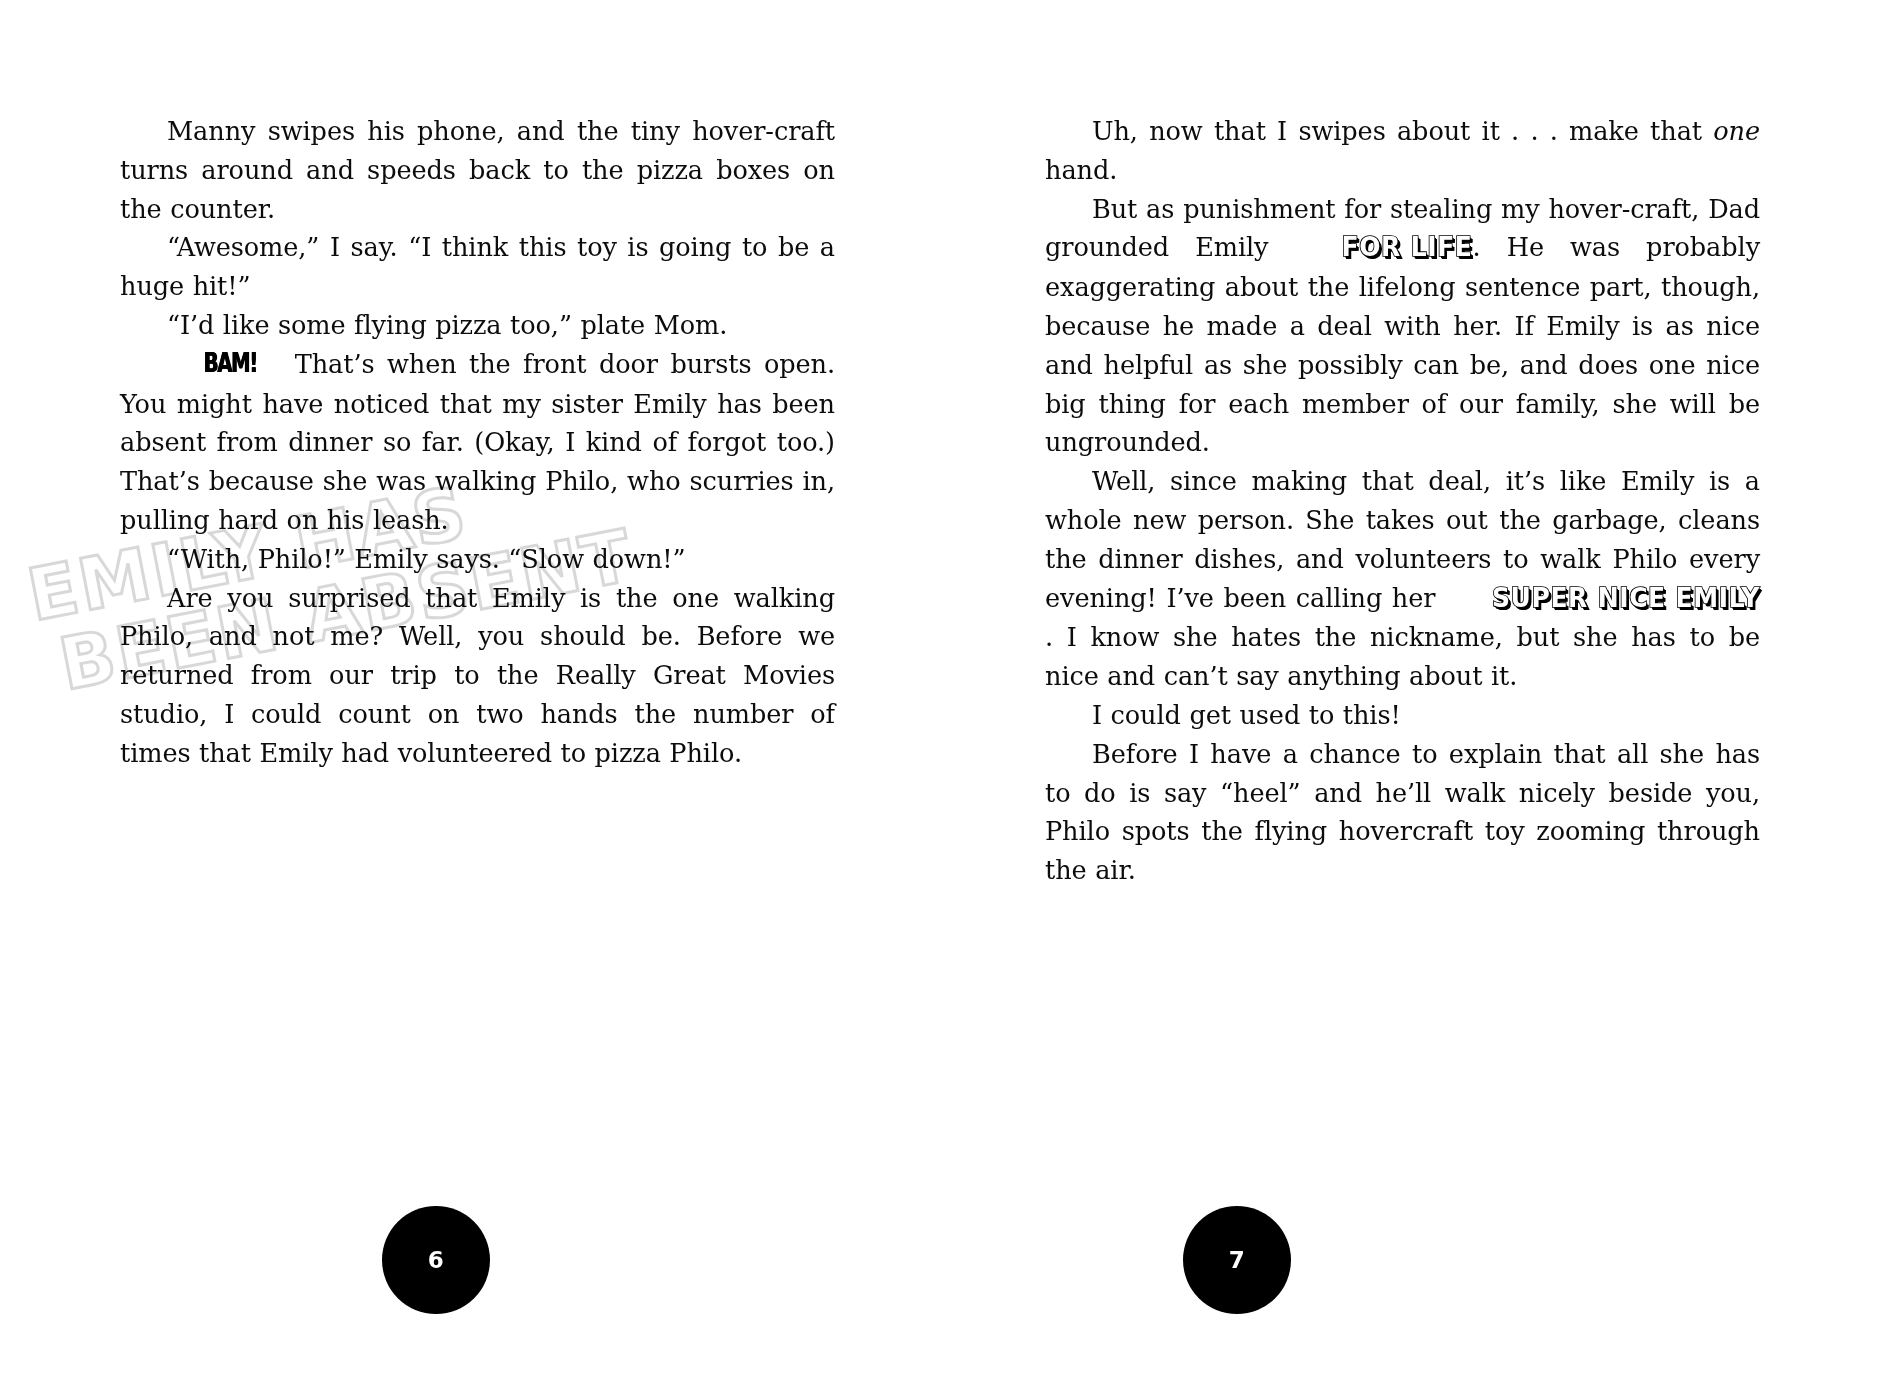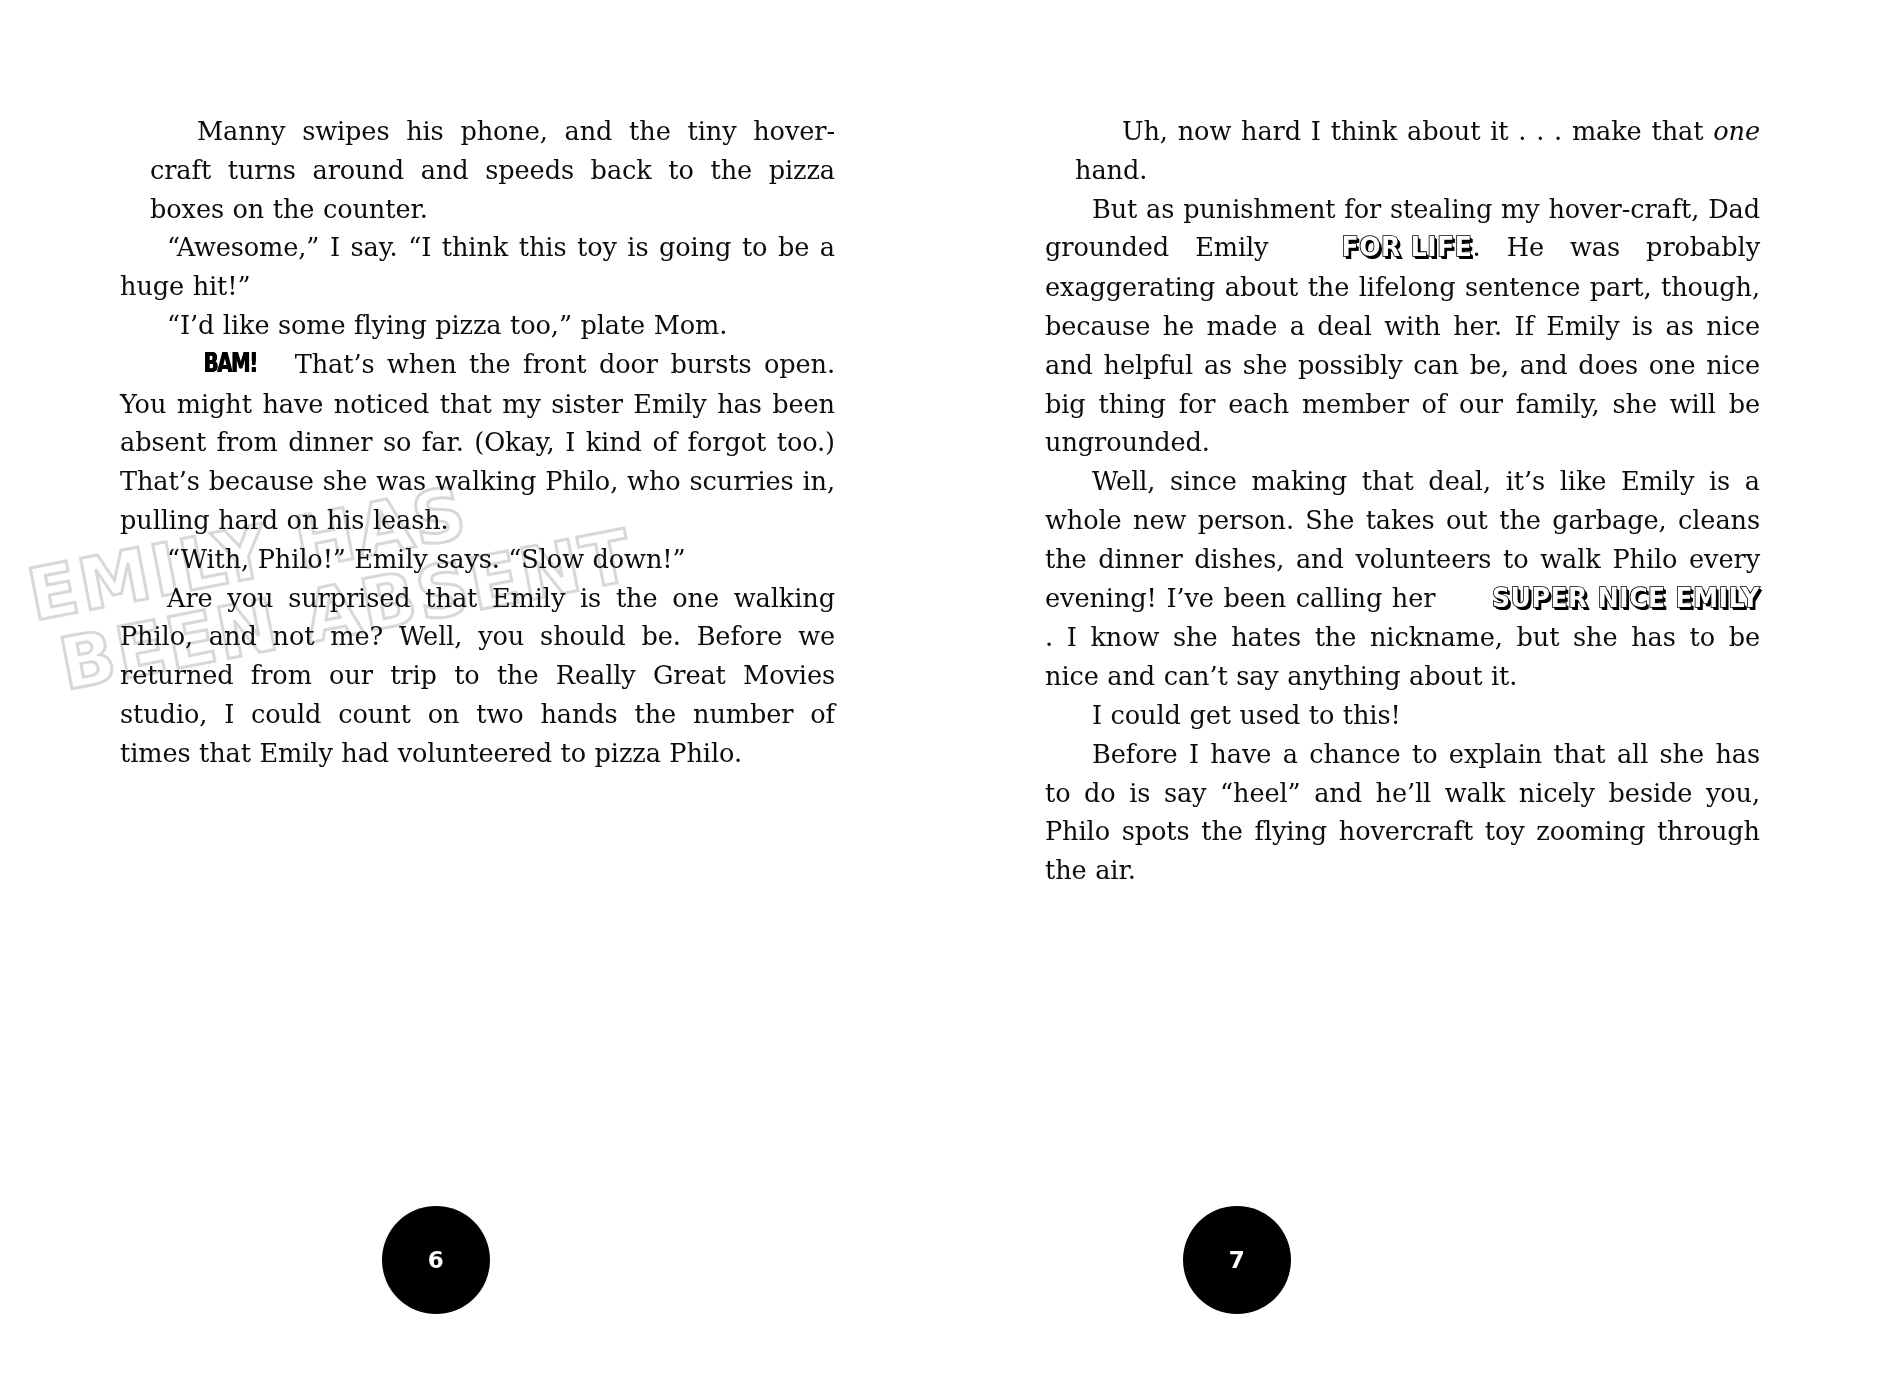--- a/index.html
+++ b/index.html
@@ -46,21 +46,21 @@
     word-spacing: 0.5px;
     color: #0c0c0c;
   }
 
   .body-text p {
     margin: 0;
     text-indent: 47px;
     hyphens: manual;
   }
 
-  .body-text p.first { text-indent: 47px; margin-left: 30px; }
+  .body-text p.first { text-indent: 47px; }
 
   
   em.ital {
     font-style: italic;
   }
 
   
   .bam {
     font-family: "DejaVu Sans", sans-serif;
     font-weight: bold;
@@ -159,21 +159,21 @@
     </div>
 
     <div class="folio">
       <span>6</span>
     </div>
   </div>
 
   <div class="page page-right">
 
     <div class="body-text">
-      <p class="first"><span>Uh, now hard I think about it . . . make that </span><em class="ital">one</em><span> hand.</span></p>
+      <p class="first"><span>Uh, now that I swipes about it . . . make that </span><em class="ital">one</em><span> hand.</span></p>
 
       <p><span>But as punishment for stealing my hover-craft, Dad grounded Emily </span><span class="shout">FOR LIFE</span><span>. He was probably exaggerating about the lifelong sentence part, though, because he made a deal with her. If Emily is as nice and helpful as she possibly can be, and does one nice big thing for each member of our family, she will be ungrounded.</span></p>
 
       <p><span>Well, since making that deal, it’s like Emily is a whole new person. She takes out the garbage, cleans the dinner dishes, and volunteers to walk Philo every evening! I’ve been calling her </span><span class="shout">SUPER NICE EMILY</span><span>. I know she hates the nickname, but she has to be nice and can’t say anything about it.</span></p>
 
       <p>I could get used to this!</p>
       <p>Before I have a chance to explain that all she has to do is say “heel” and he’ll walk nicely beside you, Philo spots the flying hovercraft toy zooming through the air.</p>
     </div>
 
     <div class="folio">

